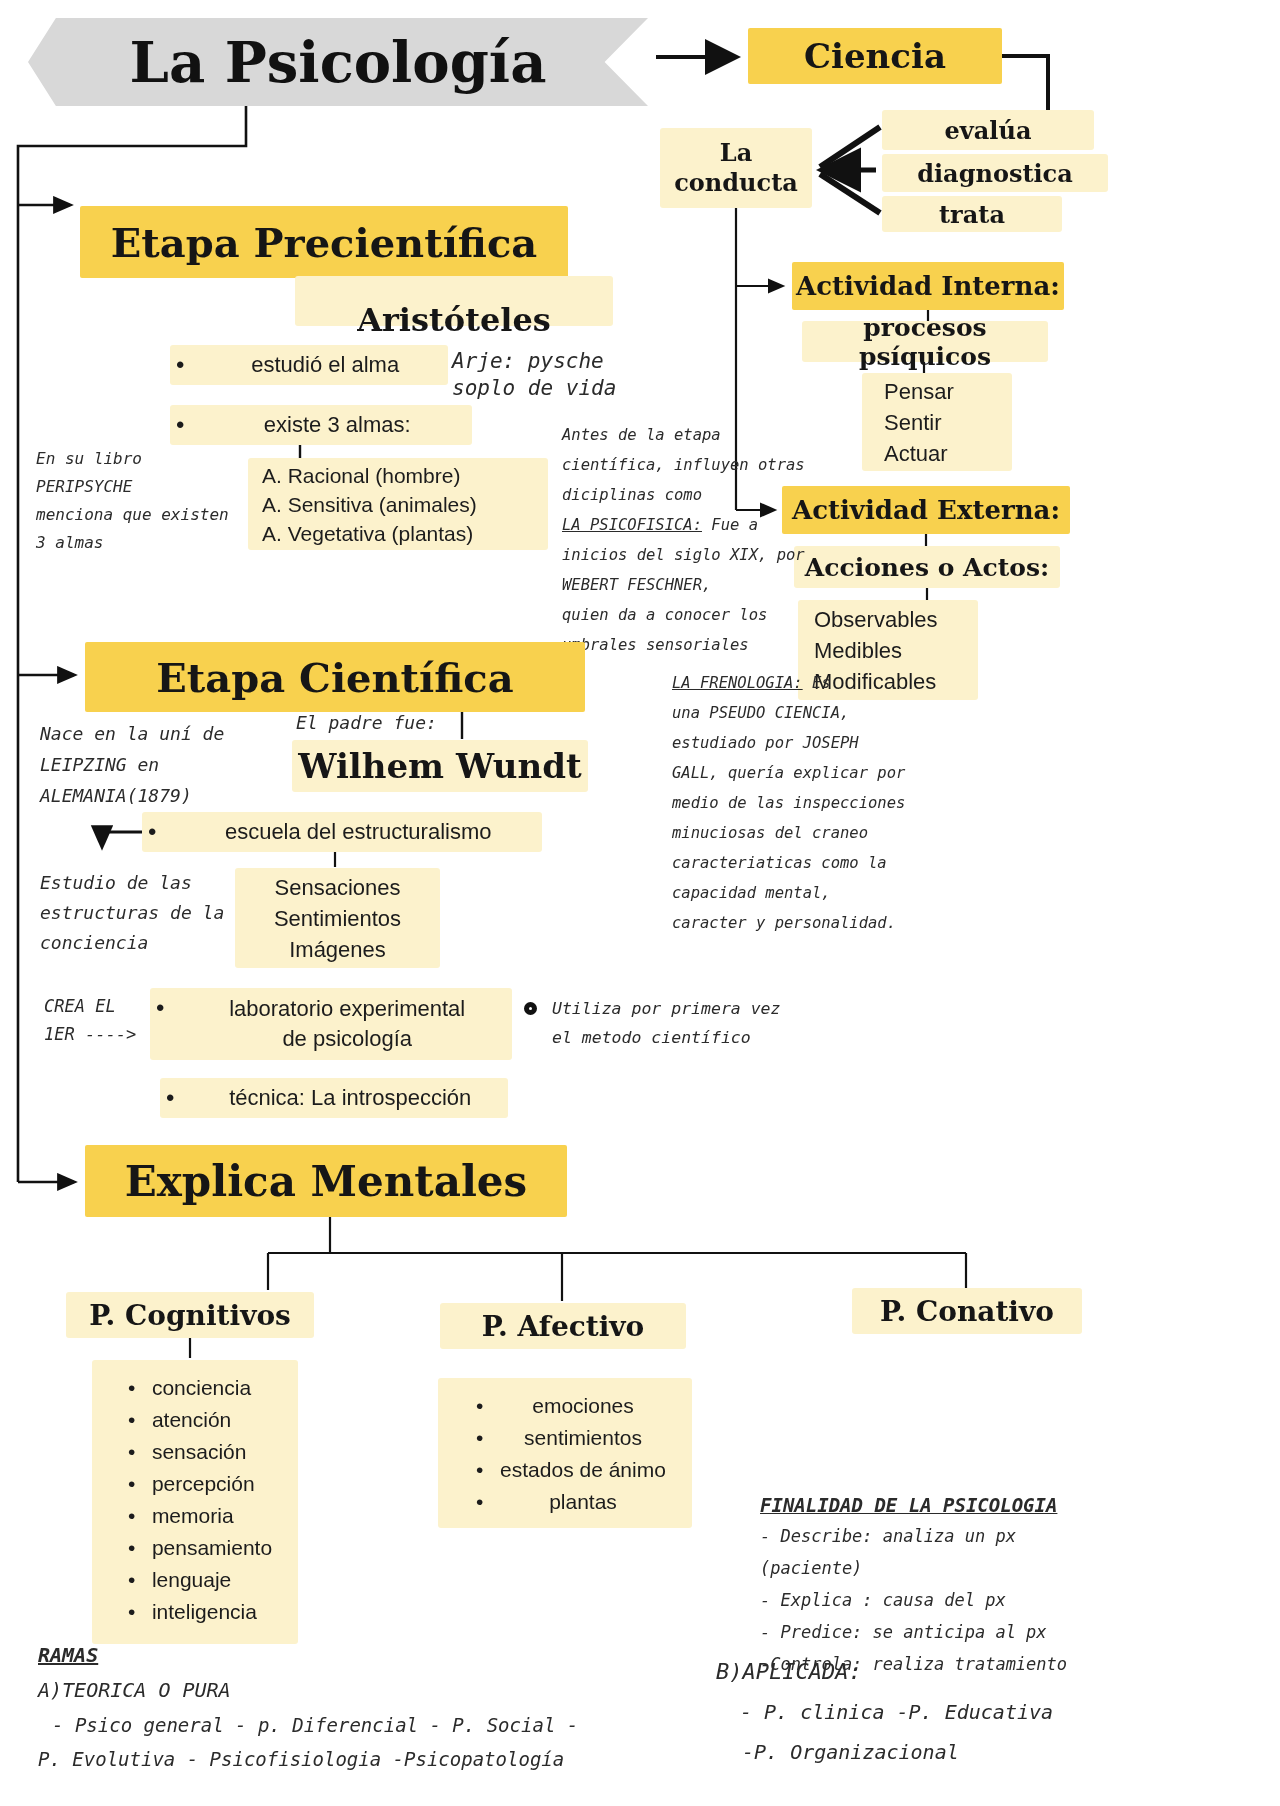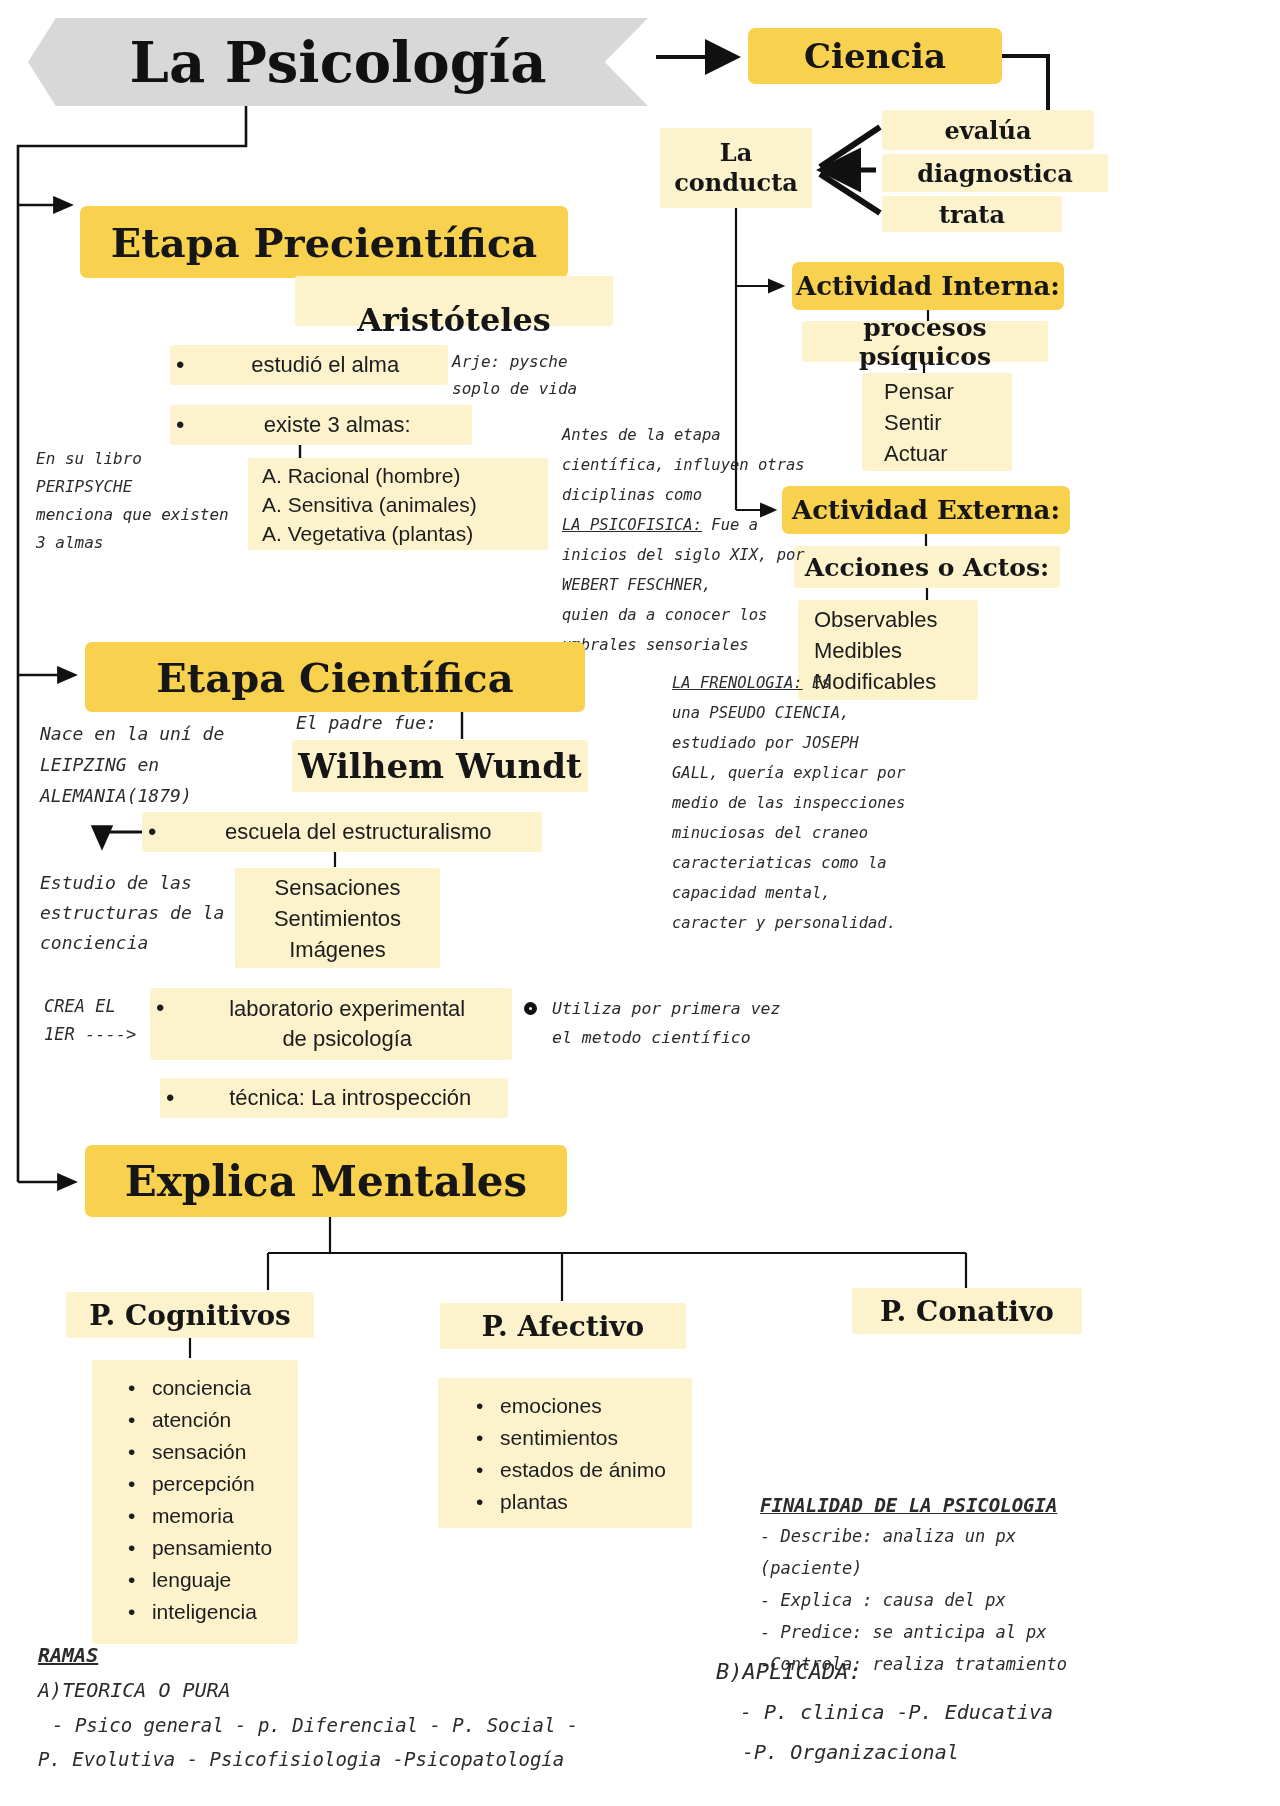--- a/index.html
+++ b/index.html
@@ -5,21 +5,21 @@
   html,body{margin:0;padding:0;background:#ffffff;}
   #canvas{position:relative;width:1280px;height:1806px;background:#ffffff;overflow:hidden;
           font-family:"Liberation Sans",sans-serif;color:#1b1b1b;}
   svg.wires{position:absolute;left:0;top:0;z-index:1;}
   .abs{position:absolute;z-index:2;box-sizing:border-box;}
   
   .banner{background:#d8d8d8;display:flex;align-items:center;justify-content:center;
           clip-path:polygon(0% 50%,4.5% 0%,100% 0%,93% 50%,100% 100%,4.5% 100%);}
   .banner .t{font-family:"DejaVu Serif",serif;font-weight:bold;font-size:56px;color:#111;}
   
-  .bright{background:#f8d14e;border-radius:7px;display:flex;align-items:center;justify-content:center;}
+  .bright{background:#f8d14e;border-radius:2px;display:flex;align-items:center;justify-content:center;}
   .pale{background:#fcf2cc;border-radius:3px;display:flex;align-items:center;justify-content:center;}
   .hdr{font-family:"DejaVu Serif",serif;font-weight:bold;color:#161616;text-align:center;}
   .pre{white-space:pre-line;}
   .sans{font-family:"Liberation Sans",sans-serif;color:#1c1c1c;}
   .hand{font-family:"DejaVu Sans Mono",monospace;font-style:italic;color:#2b2b2b;white-space:pre-line;}
   .u{text-decoration:underline;}
   .bul{display:flex;align-items:center;}
   .bul .dot{font-size:24px;margin:0 18px 0 6px;line-height:1;}
   .bul .bt{flex:1;text-align:center;}
   ul.lst{list-style:none;margin:0;padding:0;}
@@ -128,21 +128,21 @@
   <div class="abs bright" style="left:80px;top:166px;width:488px;height:72px;margin-top:40px;">
     <div class="hdr" style="font-size:40px;">Etapa Precientífica</div>
   </div>
   <div class="abs pale" style="left:295px;top:276px;width:318px;height:50px;">
     <div class="hdr" style="font-size:32px;margin-top:38px;">Aristóteles</div>
   </div>
   <div class="abs pale bul" style="left:170px;top:345px;width:278px;height:40px;">
     <span class="dot">•</span>
     <span class="bt sans" style="font-size:22px;">estudió el alma</span>
   </div>
-  <div class="abs hand" style="left:452px;top:348px;font-size:16px;line-height:27px;">Arje: pysche
+  <div class="abs hand" style="left:452px;top:348px;font-size:21px;line-height:27px;">Arje: pysche
 soplo de vida</div>
   <div class="abs pale bul" style="left:170px;top:405px;width:302px;height:40px;">
     <span class="dot">•</span>
     <span class="bt sans" style="font-size:22px;">existe 3 almas:</span>
   </div>
   <div class="abs pale" style="left:248px;top:458px;width:300px;height:92px;justify-content:flex-start;">
     <div class="sans pre" style="font-size:21px;line-height:29px;padding-left:14px;">A. Racional (hombre)
 A. Sensitiva (animales)
 A. Vegetativa (plantas)</div>
   </div>
@@ -231,21 +231,21 @@
       <li>memoria</li>
       <li>pensamiento</li>
       <li>lenguaje</li>
       <li>inteligencia</li>
     </ul>
   </div>
 
   <div class="abs pale" style="left:440px;top:1303px;width:246px;height:46px;">
     <div class="hdr" style="font-size:28px;">P. Afectivo</div>
   </div>
-  <div class="abs pale" style="left:438px;top:1378px;width:254px;height:150px;align-items:flex-start;">
+  <div class="abs pale" style="left:438px;top:1378px;width:254px;height:150px;align-items:flex-start;text-align:center;">
     <ul class="lst sans" style="padding:12px 0 0 6px;">
       <li>emociones</li>
       <li>sentimientos</li>
       <li>estados de ánimo</li>
       <li>plantas</li>
     </ul>
   </div>
 
   <div class="abs pale" style="left:852px;top:1288px;width:230px;height:46px;">
     <div class="hdr" style="font-size:28px;">P. Conativo</div>

